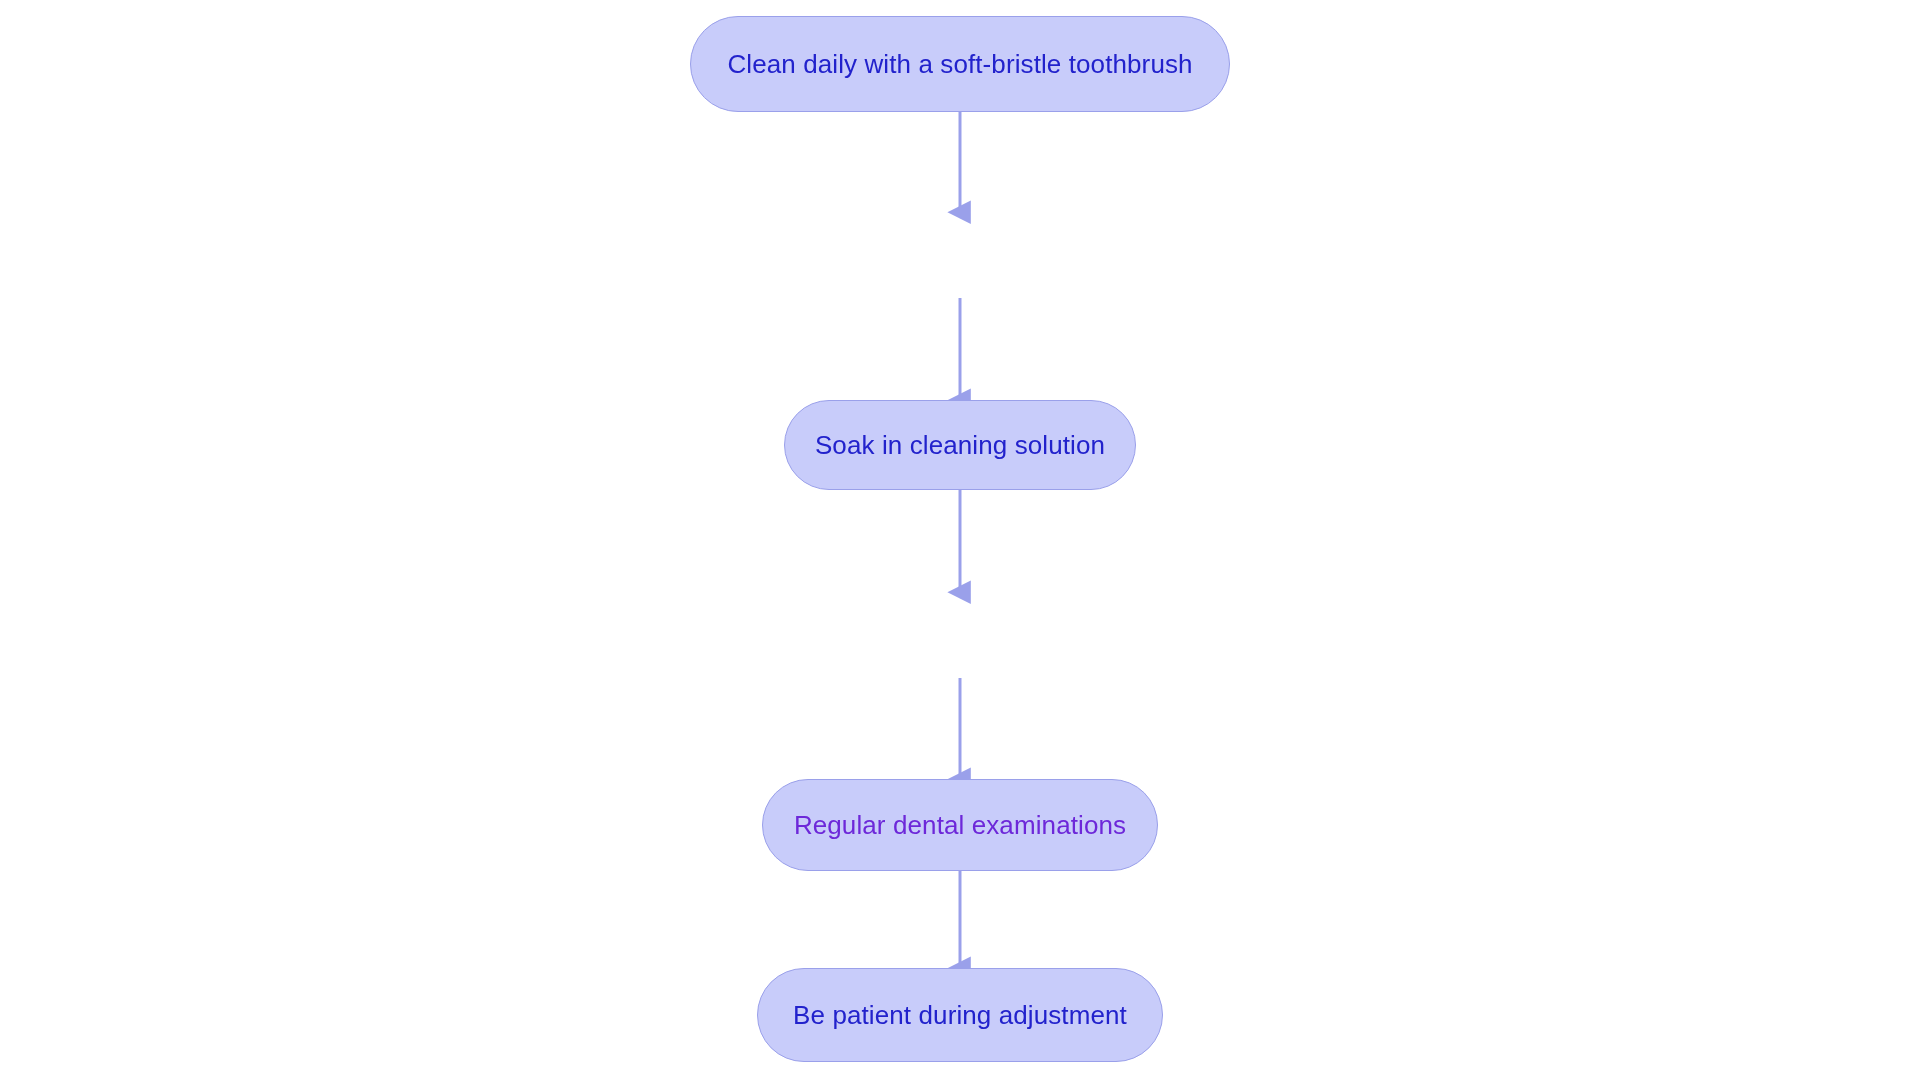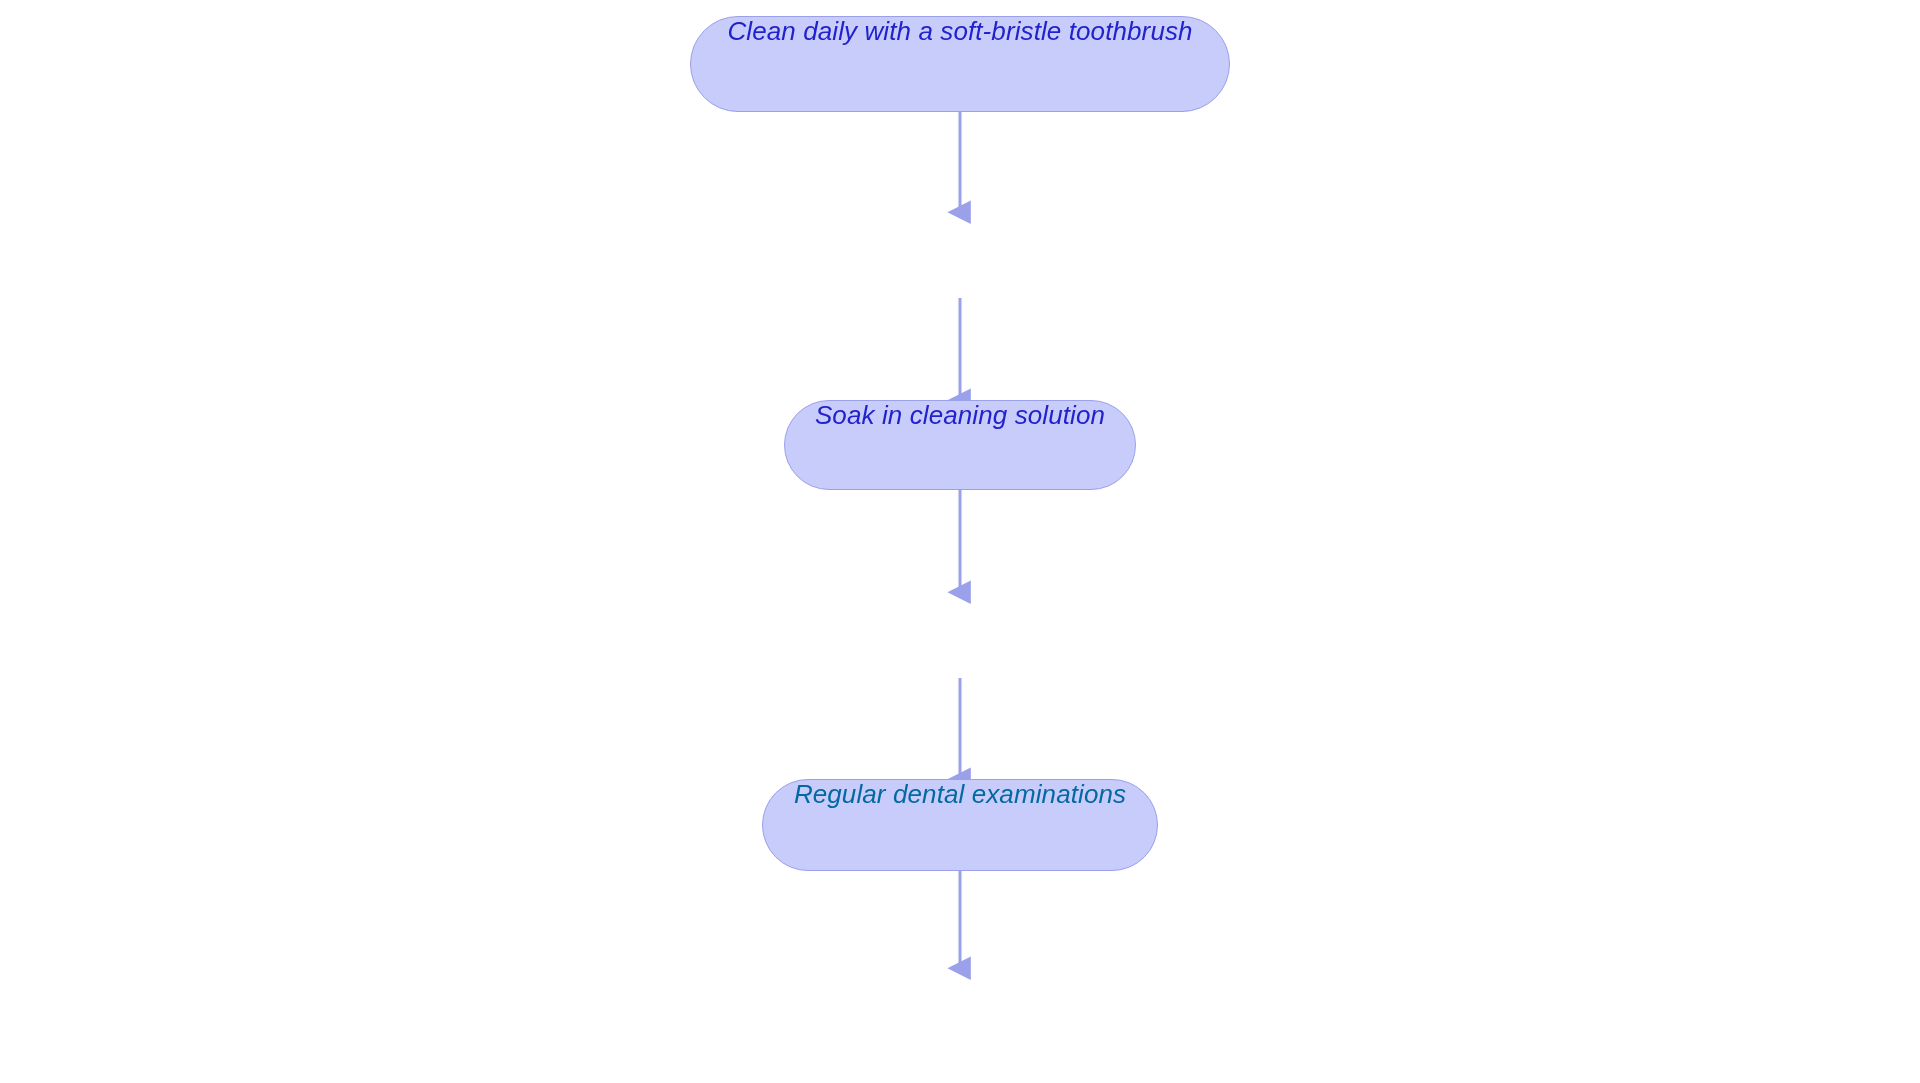--- a/index.html
+++ b/index.html
@@ -40,28 +40,27 @@
     top: 0;
     width: 1920px;
     height: 1083px;
     z-index: 2;
   }
 
   .flow-node {
     position: absolute;
     box-sizing: border-box;
     display: flex;
-    align-items: flex-start;
+    align-items: center;
     justify-content: center;
     background: #c8ccfa;
     border: 1.5px solid #9aa0ea;
     border-radius: 9999px;
     transform: translate(-50%, -50%);
     cursor: default;
-    font-style: italic;
   }
 
   .flow-node-label {
     color: #2222cc;
     font-size: 26px;
     font-weight: 400;
     line-height: 1.1;
     letter-spacing: 0.1px;
     white-space: nowrap;
     text-align: center;
@@ -89,17 +88,20 @@
   </svg>
 
   <div id="node-layer">
       <div class="flow-node" style="left: 960px; top: 64px; width: 540px; height: 96px; background: rgb(200, 204, 250); border-color: rgb(154, 160, 234);">
         <span class="flow-node-label" style="color: rgb(34, 34, 204);">Clean daily with a soft-bristle toothbrush</span>
       </div>
       <div class="flow-node" style="left: 960px; top: 445px; width: 352px; height: 90px; background: rgb(200, 204, 250); border-color: rgb(154, 160, 234);">
         <span class="flow-node-label" style="color: rgb(34, 34, 204);">Soak in cleaning solution</span>
       </div>
       <div class="flow-node" style="left: 960px; top: 825px; width: 396px; height: 92px; background: rgb(200, 204, 250); border-color: rgb(154, 160, 234);">
-        <span class="flow-node-label" style="color: #0369a1;">Regular dental examinations</span>
+        <span class="flow-node-label" style="color: #6d28d9;">Regular dental examinations</span>
+      </div>
+      <div class="flow-node" style="left: 960px; top: 1015px; width: 406px; height: 94px; background: rgb(200, 204, 250); border-color: rgb(154, 160, 234);">
+        <span class="flow-node-label" style="color: rgb(34, 34, 204);">Be patient during adjustment</span>
       </div>
     </div>
 
 </div>
 
 </body></html>

